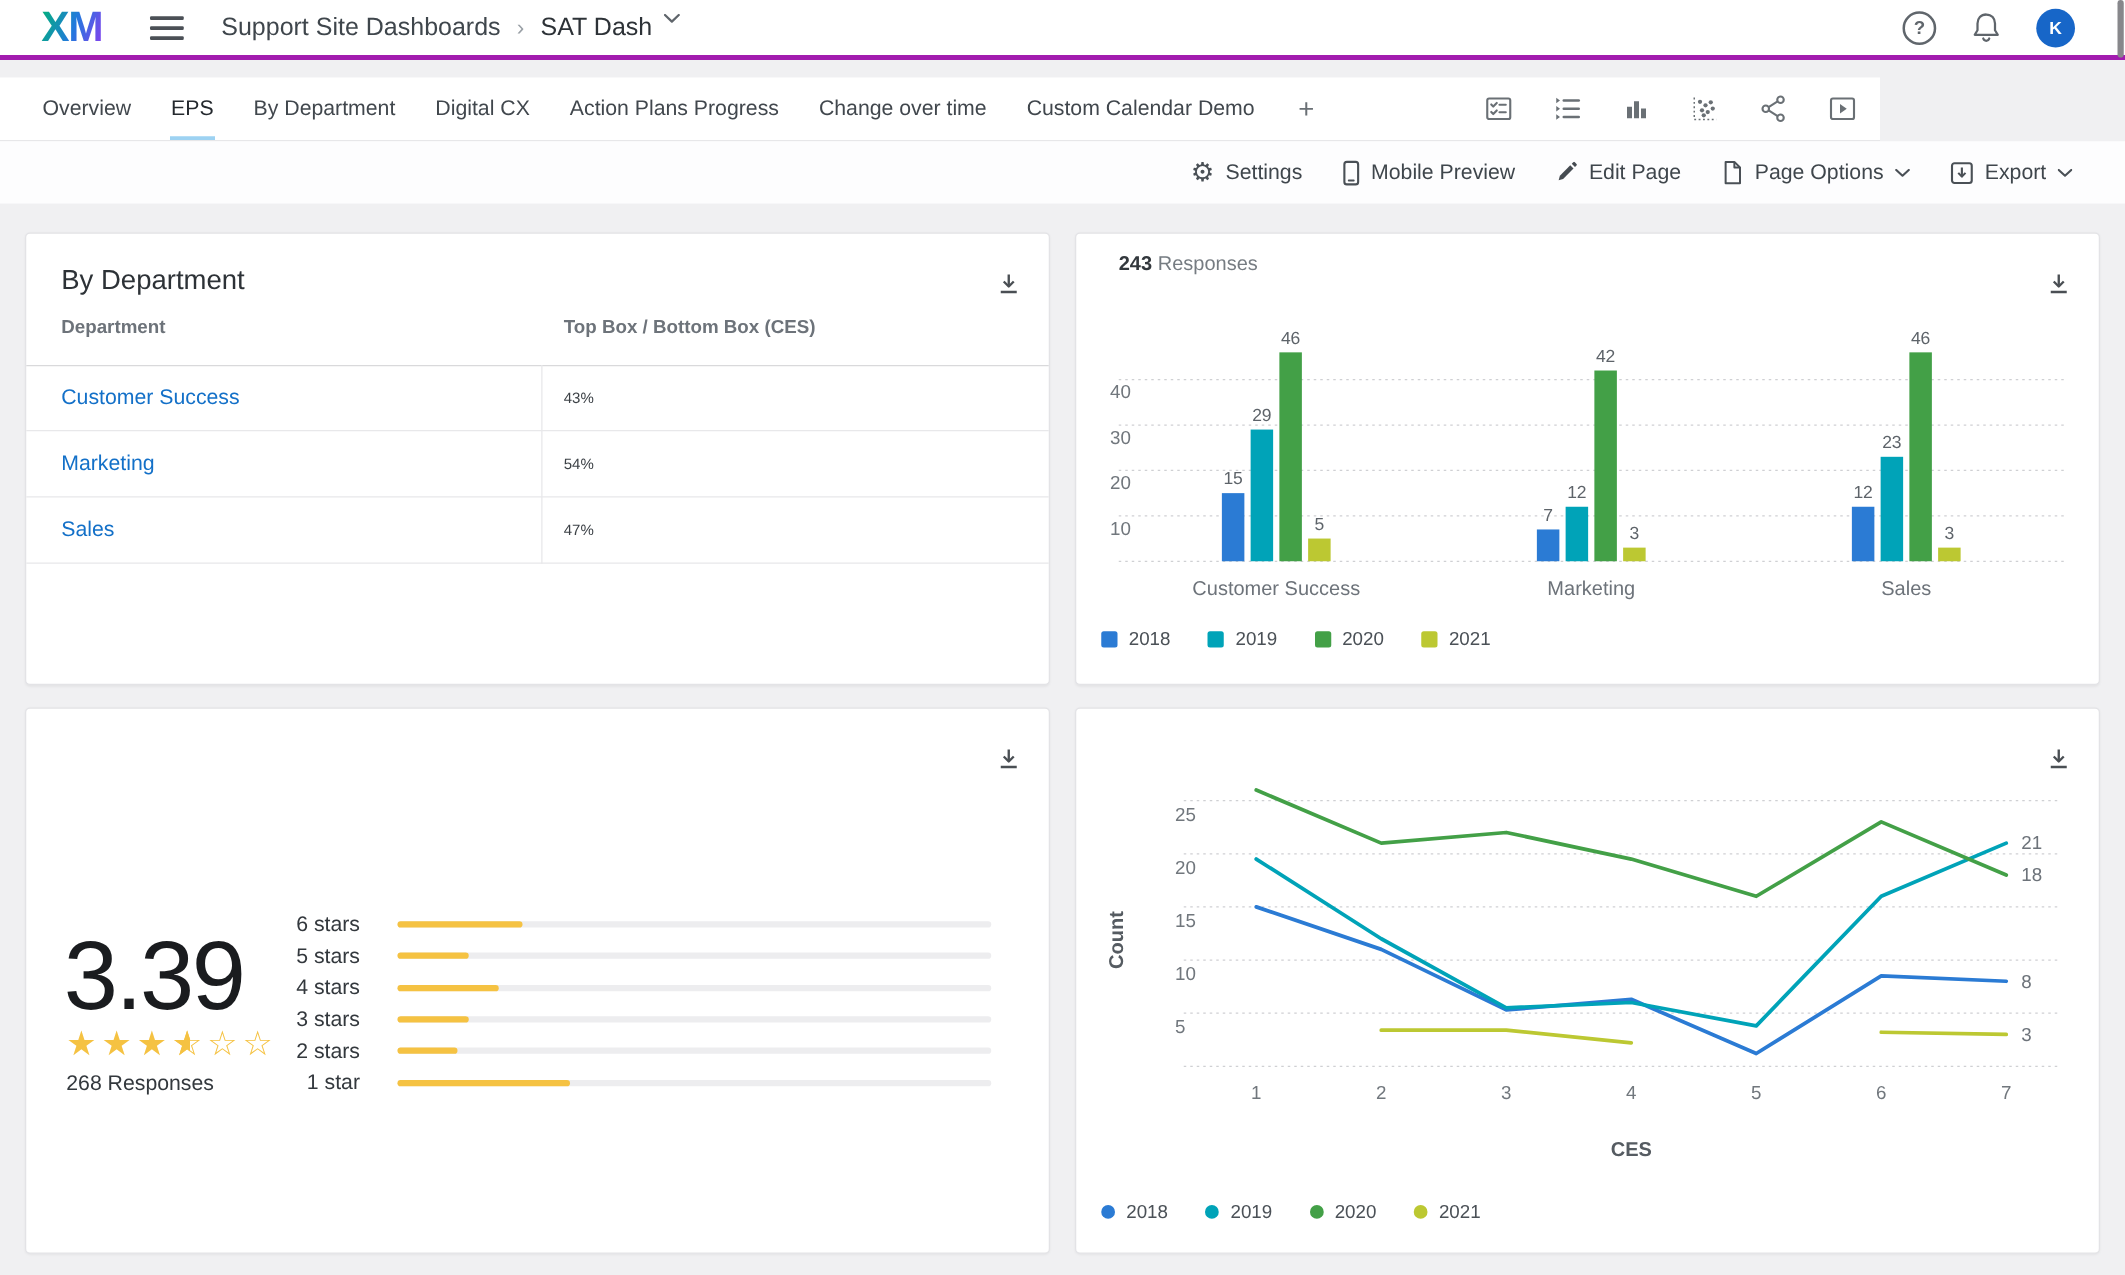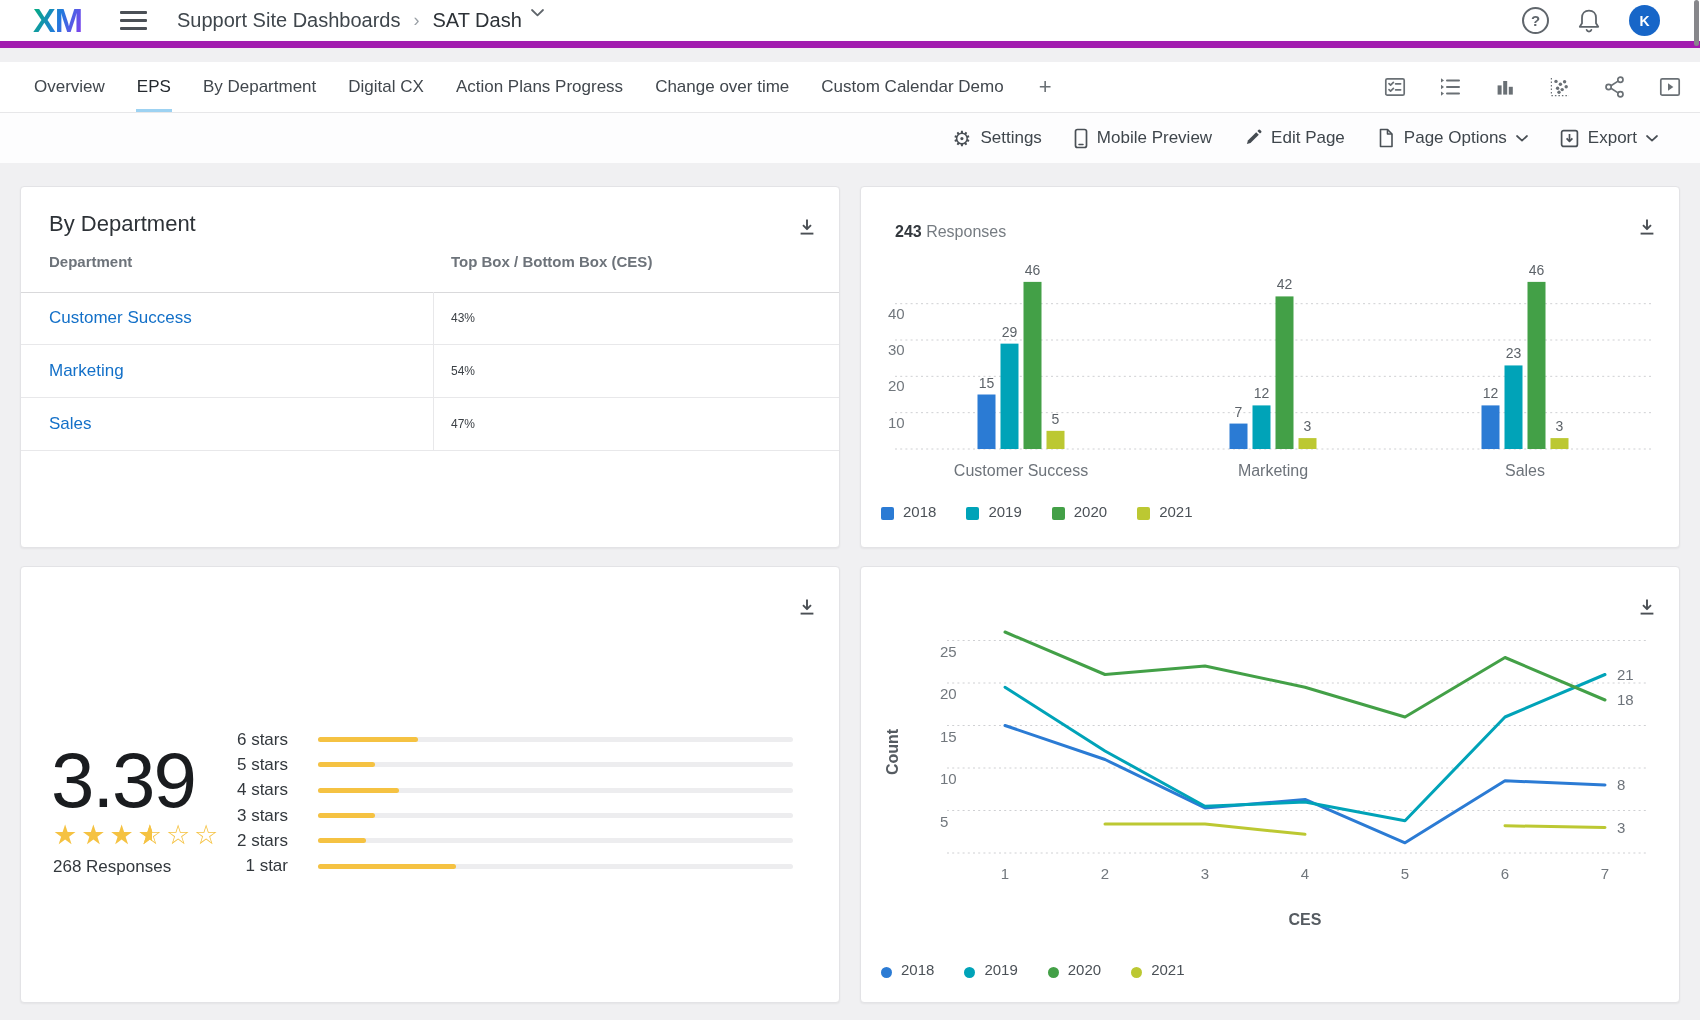--- a/index.html
+++ b/index.html
@@ -1,36 +1,36 @@
 <!DOCTYPE html>
 <html><head>
 <meta charset="utf-8">
 <style>
   * { margin:0; padding:0; box-sizing:border-box; }
   html,body { width:1700px; height:1020px; overflow:hidden; }
   body { font-family:"Liberation Sans", sans-serif; background:#f0f0f2; color:#3f464c; position:relative; }
 
   
-  .topbar { position:absolute; left:0; top:0; width:1700px; height:48px; background:#fff; border-bottom:7px solid #a21caf; display:flex; align-items:center; }
+  .topbar { position:absolute; left:0; top:0; width:1700px; height:48px; background:#fff; border-bottom:4px solid #a21caf; display:flex; align-items:center; }
   .logo { margin-left:33px; font-size:34px; font-weight:bold; letter-spacing:-1px;
           background:linear-gradient(110deg,#00b474 0%,#2279dd 52%,#8e3af0 100%);
           -webkit-background-clip:text; background-clip:text; color:transparent; }
   .hamburger { margin-left:38px; width:27px; display:flex; flex-direction:column; gap:5px; cursor:pointer; }
   .hamburger span { height:3px; background:#4b5056; border-radius:1px; }
   .crumb { margin-left:30px; display:flex; align-items:center; gap:13px; font-size:20px; }
   .crumb .parent { color:#3f464c; cursor:pointer; }
   .crumb .sep { color:#9aa0a6; font-size:18px; }
   .crumb .current { color:#2d3237; cursor:pointer; display:flex; align-items:flex-start; gap:9px; }
   .top-right { margin-left:auto; margin-right:40px; display:flex; align-items:center; gap:28px; }
   .help-icon { width:27px; height:27px; border:2px solid #60666c; border-radius:50%; color:#60666c; font-size:15px; font-weight:bold; display:flex; align-items:center; justify-content:center; cursor:pointer; }
   .avatar { width:31px; height:31px; border-radius:50%; color:#fff; font-size:14px; font-weight:bold; display:flex; align-items:center; justify-content:center; cursor:pointer; }
   .scroll-thumb { position:absolute; right:1px; top:0; width:5px; height:46px; background:#87878b; border-radius:3px; z-index:50; }
 
   
-  .tabbar { position:absolute; left:0; top:62px; width:1700px; height:51px; background:#fff; border-bottom:1px solid #e7e7e9; display:flex; align-items:stretch; }
+  .tabbar { position:absolute; left:0; top:62px; width:1504px; height:51px; background:#fff; border-bottom:1px solid #e7e7e9; display:flex; align-items:stretch; }
   .tab-list { display:flex; margin-left:33px; gap:30px; }
   .tab { position:relative; display:flex; align-items:center; font-size:17px; color:#41474d; cursor:pointer; padding:0 1px; }
   .tab.active { color:#24292e; }
   .tab.active::after { content:""; position:absolute; left:0; right:0; bottom:0; height:3px; background:#9dd2f2; }
   .tab-add { display:flex; align-items:center; font-size:22px; color:#6a7075; margin-left:34px; cursor:pointer; }
   .view-icons { margin-left:auto; margin-right:18px; display:flex; align-items:center; gap:31px; }
   .view-icons .vicon { width:24px; height:24px; cursor:pointer; display:block; }
 
   
   .toolbar { position:absolute; left:0; top:113px; width:1700px; height:50px; background:#fdfdfe; display:flex; align-items:center; justify-content:flex-end; gap:32px; padding-right:42px; }
@@ -50,24 +50,24 @@
   
   .card-title { position:absolute; left:28px; top:24px; font-size:22px; color:#2d3237; }
   .th-cell { position:absolute; top:66px; font-size:15px; font-weight:bold; color:#6d737a; }
   .t-row { position:absolute; left:0; width:100%; height:53px; border-bottom:1px solid #e8e8ea; display:flex; align-items:center; }
   .t-head-line { position:absolute; left:0; top:105px; width:100%; height:0; border-bottom:1px solid #d9d9db; }
   .t-divider { position:absolute; left:412px; top:105px; width:1px; height:159px; background:#e8e8ea; }
   .t-link { position:absolute; left:28px; font-size:17px; cursor:pointer; }
   .t-val { position:absolute; left:430px; font-size:12px; color:#3c4146; }
 
   
-  .resp-line { position:absolute; left:34px; top:36px; font-size:16px; color:#767c82; }
+  .resp-line { position:absolute; left:34px; top:16px; font-size:16px; color:#767c82; }
   .resp-line b { color:#33383d; font-weight:bold; }
   .legend { position:absolute; left:20px; display:flex; gap:30px; }
-  .legend-item { display:flex; align-items:flex-end; gap:9px; font-size:15px; color:#4b5157; cursor:pointer; }
+  .legend-item { display:flex; align-items:center; gap:9px; font-size:15px; color:#4b5157; cursor:pointer; }
   .legend-item .sq { width:13px; height:13px; border-radius:2px; }
   .legend-item .dot { width:11px; height:11px; border-radius:50%; }
 
   
   .score-num { position:absolute; left:30px; top:168px; font-size:78px; letter-spacing:-2px; color:#1a1c1f; }
   .score-stars { position:absolute; left:32px; top:252px; font-size:27px; letter-spacing:4px; white-space:nowrap; }
   .star-half { position:relative; display:inline-block; }
   .star-half .fill { position:absolute; left:0; top:0; width:52%; overflow:hidden; }
   .score-resp { position:absolute; left:32px; top:290px; font-size:17px; color:#33383d; }
   .dist-rows { position:absolute; left:200px; top:160px; width:592px; }

